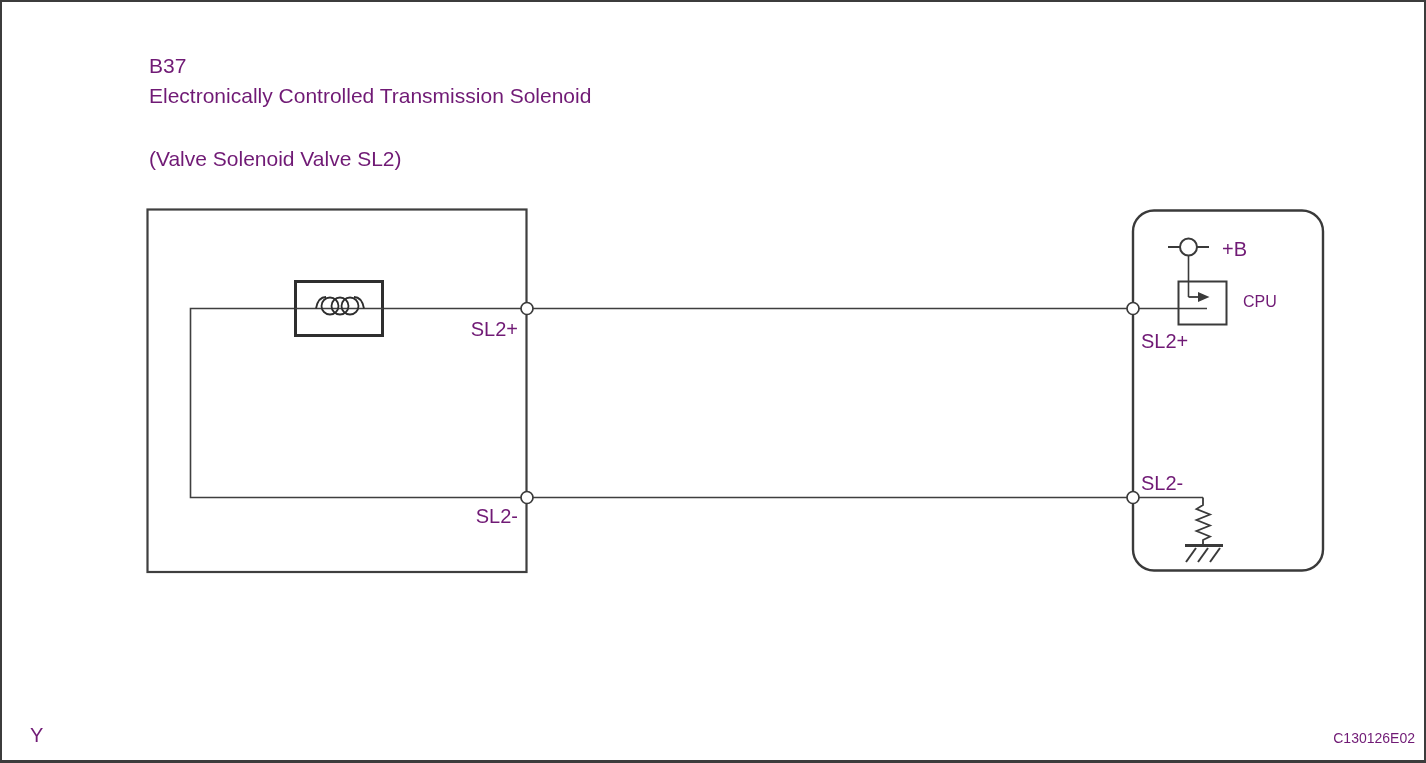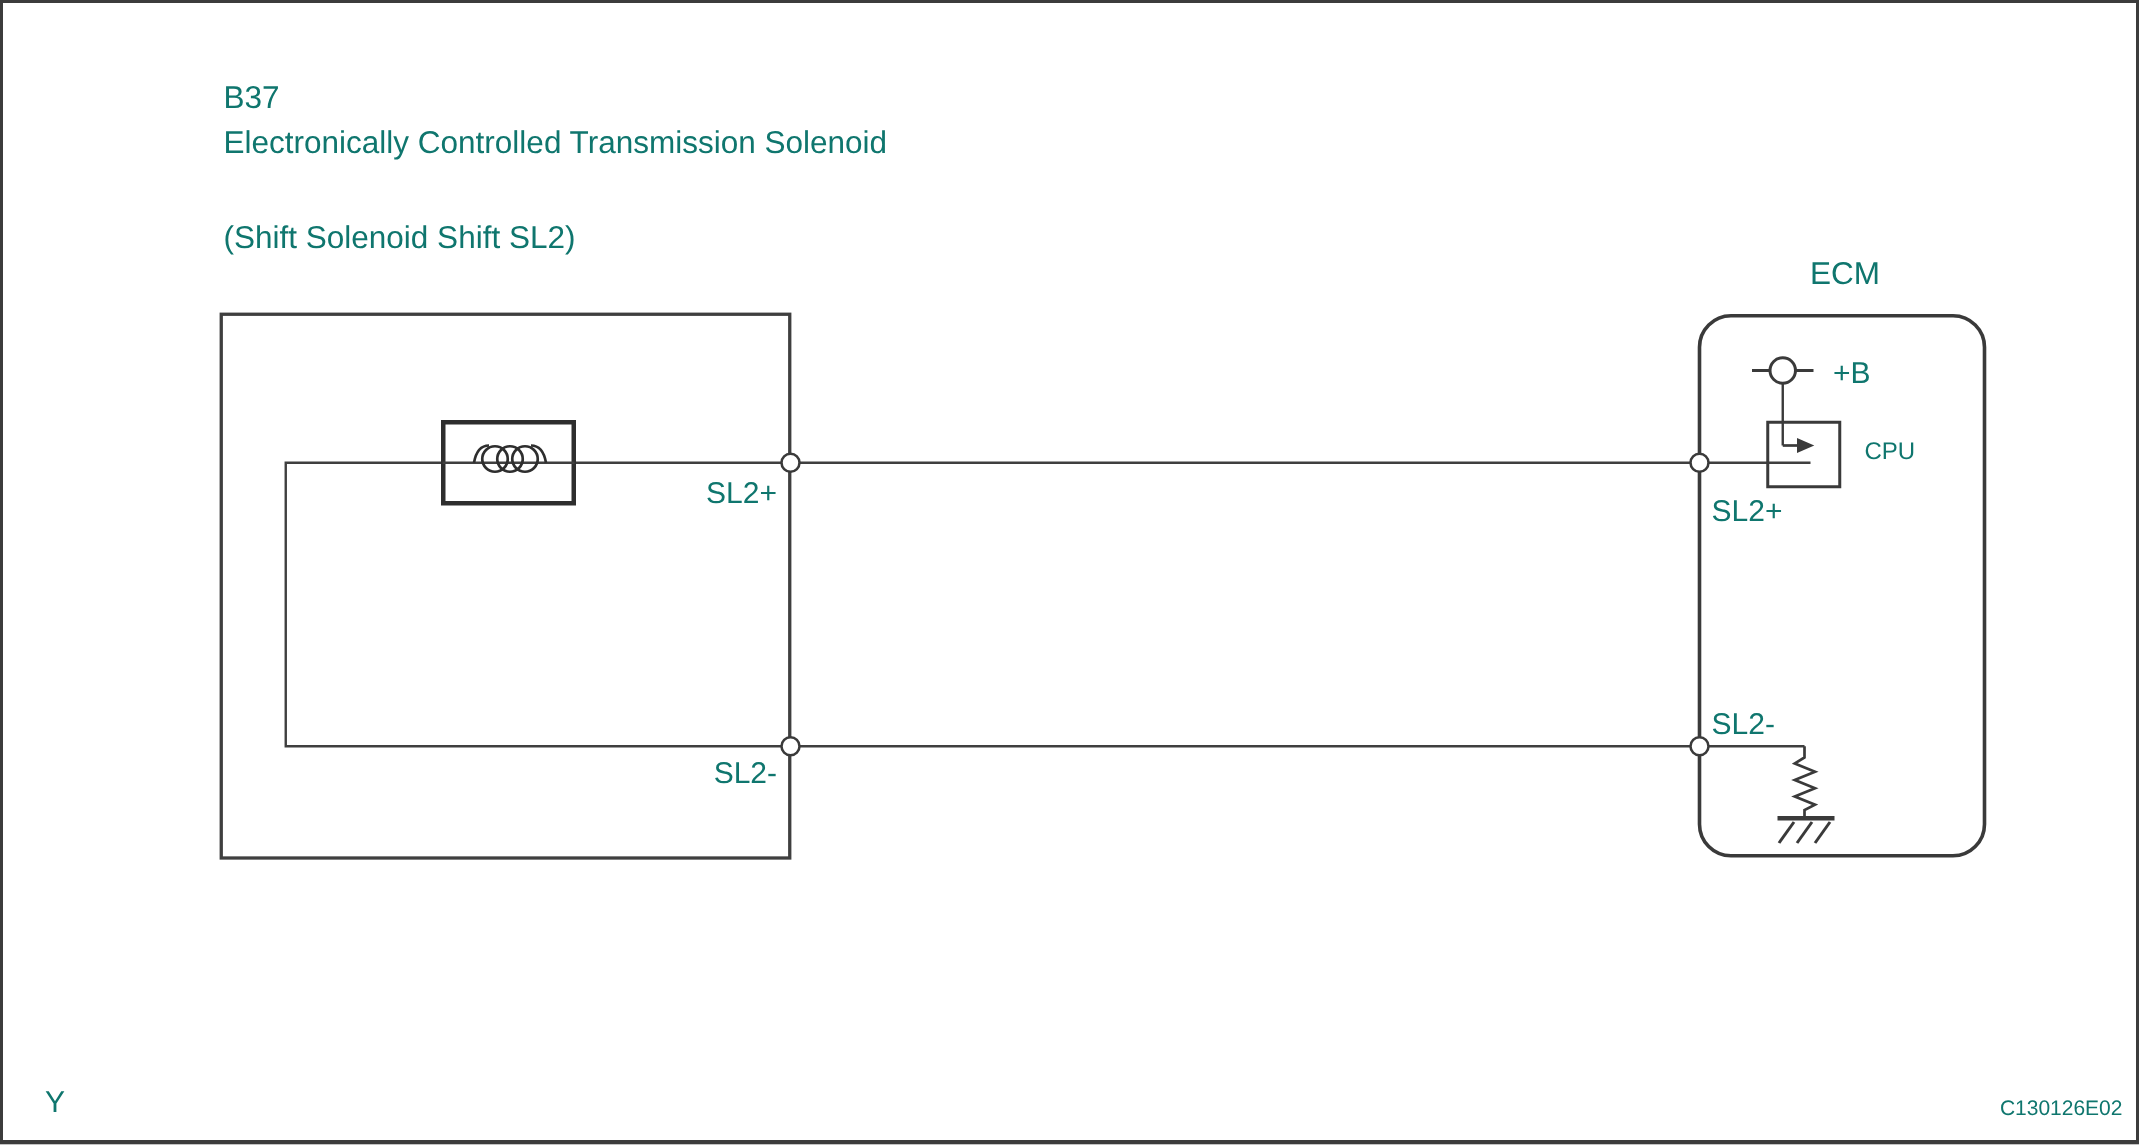--- a/index.html
+++ b/index.html
@@ -22,21 +22,21 @@
   .diagram-svg {
     position: absolute;
     left: -2px;
     top: -2px;
     width: 1426px;
     height: 763px;
   }
   .lbl {
     position: absolute;
     white-space: nowrap;
-    color: #0f766e;
+    color: #701a75;
     line-height: 1.15;
   }
   .lbl-title      { font-size: 21px; }
   .lbl-pin        { font-size: 20px; }
   .lbl-ecm-title  { font-size: 21px; text-align: center; }
   .lbl-cpu        { font-size: 16px; }
   .lbl-right      { text-align: right; }
   .lbl-code       { font-size: 14px; text-align: right; }
   .lbl-marker     { font-size: 20px; }
 </style>
@@ -101,26 +101,25 @@
     <g fill="#ffffff" stroke="#3a3a3a" stroke-width="1.7">
       <circle cx="527" cy="308.5" r="6"></circle>
       <circle cx="527" cy="497.5" r="6"></circle>
       <circle cx="1133" cy="308.5" r="6"></circle>
       <circle cx="1133" cy="497.5" r="6"></circle>
     </g>
   </svg>
 
   <div class="lbl lbl-title" style="left:147px; top:52px;">B37</div>
   <div class="lbl lbl-title" style="left:147px; top:82px;text-align:right;">Electronically Controlled Transmission Solenoid</div>
-  <div class="lbl lbl-title" style="left:147px; top:145px;">(Shift Solenoid Shift SL2)</div>
+  <div class="lbl lbl-title" style="left:147px; top:145px;">(Valve Solenoid Valve SL2)</div>
 
   <div class="lbl lbl-pin lbl-right" style="left:430px; top:316px; width:86px;">SL2+</div>
   <div class="lbl lbl-pin lbl-right" style="left:430px; top:503px; width:86px;">SL2-</div>
 
-  <div class="lbl lbl-ecm-title" style="left:1133px; top:169px; width:190px;">ECM</div>
   <div class="lbl lbl-pin" style="left:1220px; top:236px;">+B</div>
   <div class="lbl lbl-cpu" style="left:1241px; top:291px;">CPU</div>
   <div class="lbl lbl-pin" style="left:1139px; top:328px;">SL2+</div>
   <div class="lbl lbl-pin" style="left:1139px; top:470px;">SL2-</div>
 
   <div class="lbl lbl-marker" style="left:28px; top:722px;">Y</div>
   <div class="lbl lbl-code" style="left:1275px; top:728px; width:138px;text-align:right;">C130126E02</div>
 
 </div>
 

